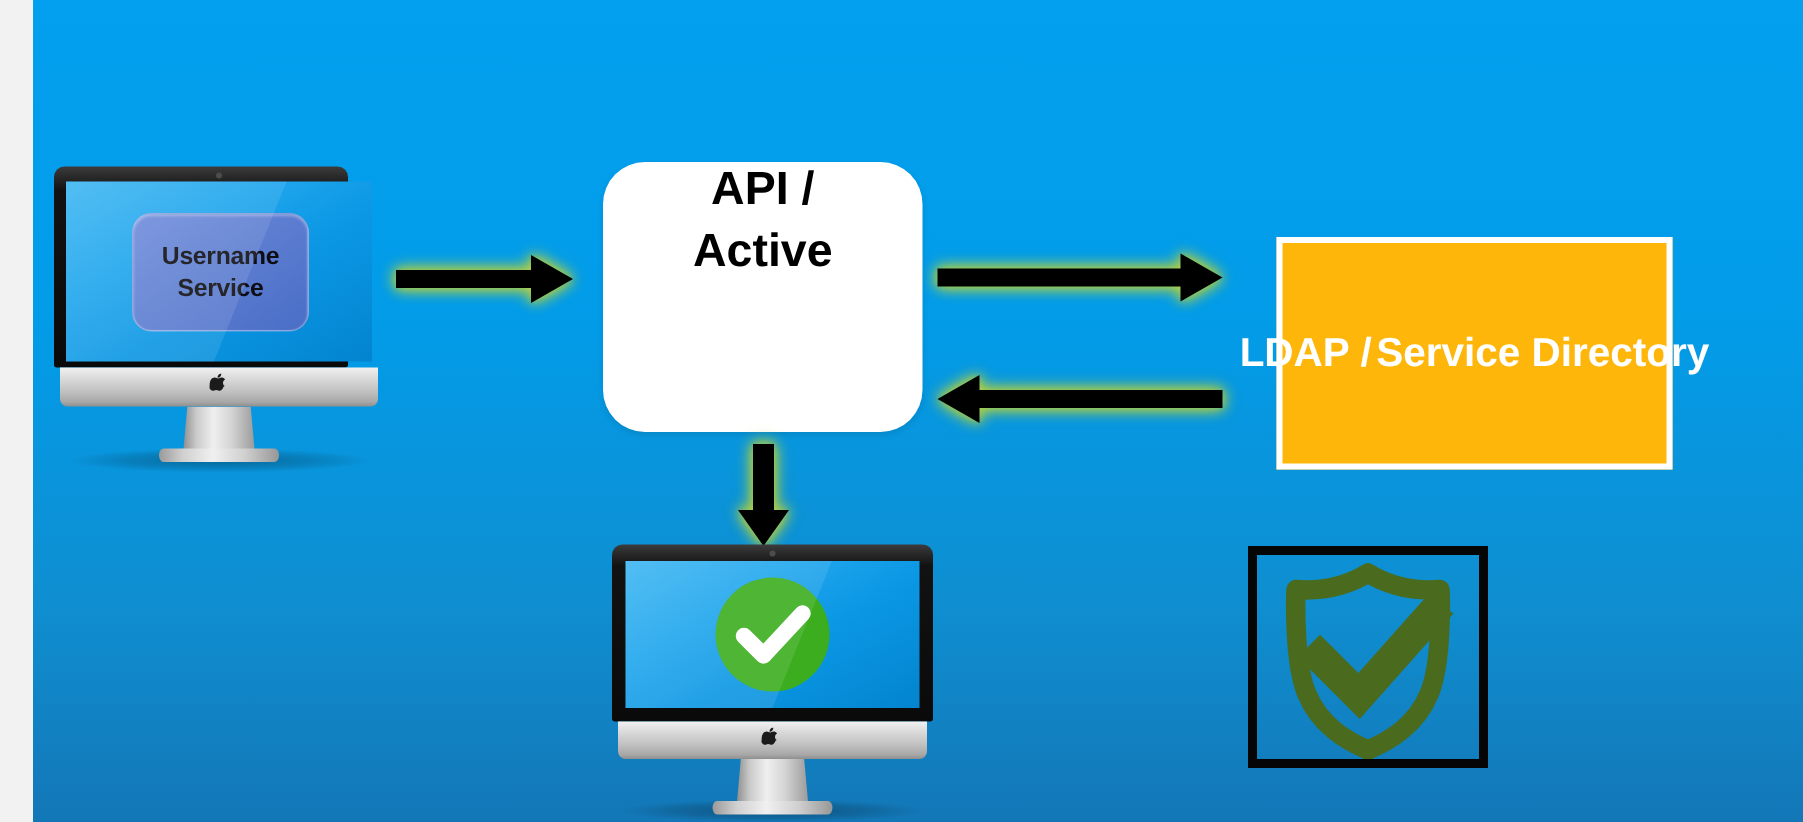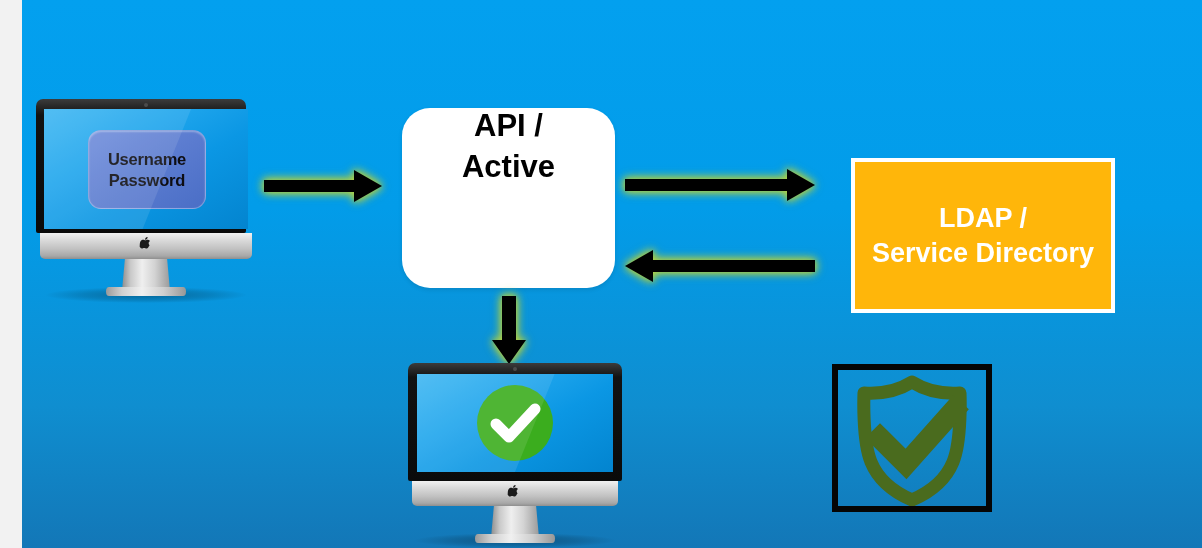--- a/index.html
+++ b/index.html
@@ -77,21 +77,21 @@
     background: linear-gradient(to right, #9a9a9a 0%, #d0d0d0 20%, #f0f0f0 45%, #cfcfcf 72%, #979797 100%);
     border-radius: 3px / 50%;
   }
   .mon-shadow {
     position: absolute;
     border-radius: 50%;
     background: radial-gradient(ellipse at center, rgba(0,0,0,0.30) 0%, rgba(0,0,0,0.14) 45%, rgba(0,0,0,0) 72%);
   }
 
   
-  #login-monitor { left: 14px; top: 99px; width: 196px; height: 175px; padding-left: 14px; }
+  #login-monitor { left: 14px; top: 111px; width: 196px; height: 175px; }
   #login-monitor .mon-bezel { height: 134px; padding: 8px 8px 0 8px; }
   #login-monitor .mon-screen { left: 8px; top: 10px; width: 204px; height: 120px; }
   #login-monitor .mon-cam { left: 108px; top: 4px; }
   #login-monitor .mon-chin { left: 4px; top: 134px; width: 212px; height: 26px; }
   #login-monitor .mon-logo { left: 103px; top: 138px; font-size: 15px; }
   #login-monitor .mon-neck { left: 86px; top: 160px; width: 48px; height: 32px; clip-path: polygon(6% 0, 94% 0, 100% 100%, 0 100%); }
   #login-monitor .mon-foot { left: 70px; top: 188px; width: 80px; height: 9px; }
   #login-monitor .mon-shadow { left: 10px; top: 188px; width: 200px; height: 16px; }
 
   .login-card {
@@ -138,21 +138,20 @@
 
   
   #ldap-box {
     position: absolute;
     left: 829px; top: 158px;
     width: 264px; height: 155px;
     background: #FFB60A;
     border: 4px solid #ffffff;
     box-sizing: border-box;
     display: flex;
-    flex-direction: column;
     align-items: center;
     justify-content: center;
     gap: 3px;
   }
   #ldap-box span {
     color: #ffffff;
     font-size: 27px;
     font-weight: bold;
     line-height: 1.2;
     white-space: nowrap;
@@ -200,21 +199,21 @@
   <div id="canvas">
 
     <div class="monitor" id="login-monitor">
       <div class="mon-shadow"></div>
       <div class="mon-bezel">
         <div class="mon-cam"></div>
       </div>
       <div class="mon-screen">
         <div class="login-card">
           <span>Username</span>
-          <span>Password</span>
+          <span>Service</span>
         </div>
       </div>
       <div class="mon-chin"></div>
       <div class="mon-logo">
         <svg width="11" height="14" viewBox="0 0 11 14" aria-hidden="true">
           <path d="M7.4 0c.1 1-.3 1.9-.9 2.5-.6.7-1.5 1.2-2.3 1.1-.1-1 .4-2 .9-2.5C5.8.4 6.7-.1 7.4 0zM9.9 10.3c-.4.9-.6 1.3-1.1 2.1-.7 1.1-1.7 2.4-2.9 2.4-1.1 0-1.4-.7-2.9-.7-1.5 0-1.8.7-2.9.7-1.2 0-2.1-1.2-2.8-2.2C-2.6 10.2-2.8 6.9-1.4 5.1c.8-1 2-1.6 3.2-1.6 1.2 0 1.9.7 2.9.7.9 0 1.5-.7 2.9-.7 1.1 0 2.2.6 3 1.6-2.6 1.4-2.2 5.1.3 6.2z" fill="#1b1b1b" transform="translate(2.8,0) scale(0.78)"></path>
         </svg>
       </div>
       <div class="mon-neck"></div>
       <div class="mon-foot"></div>

